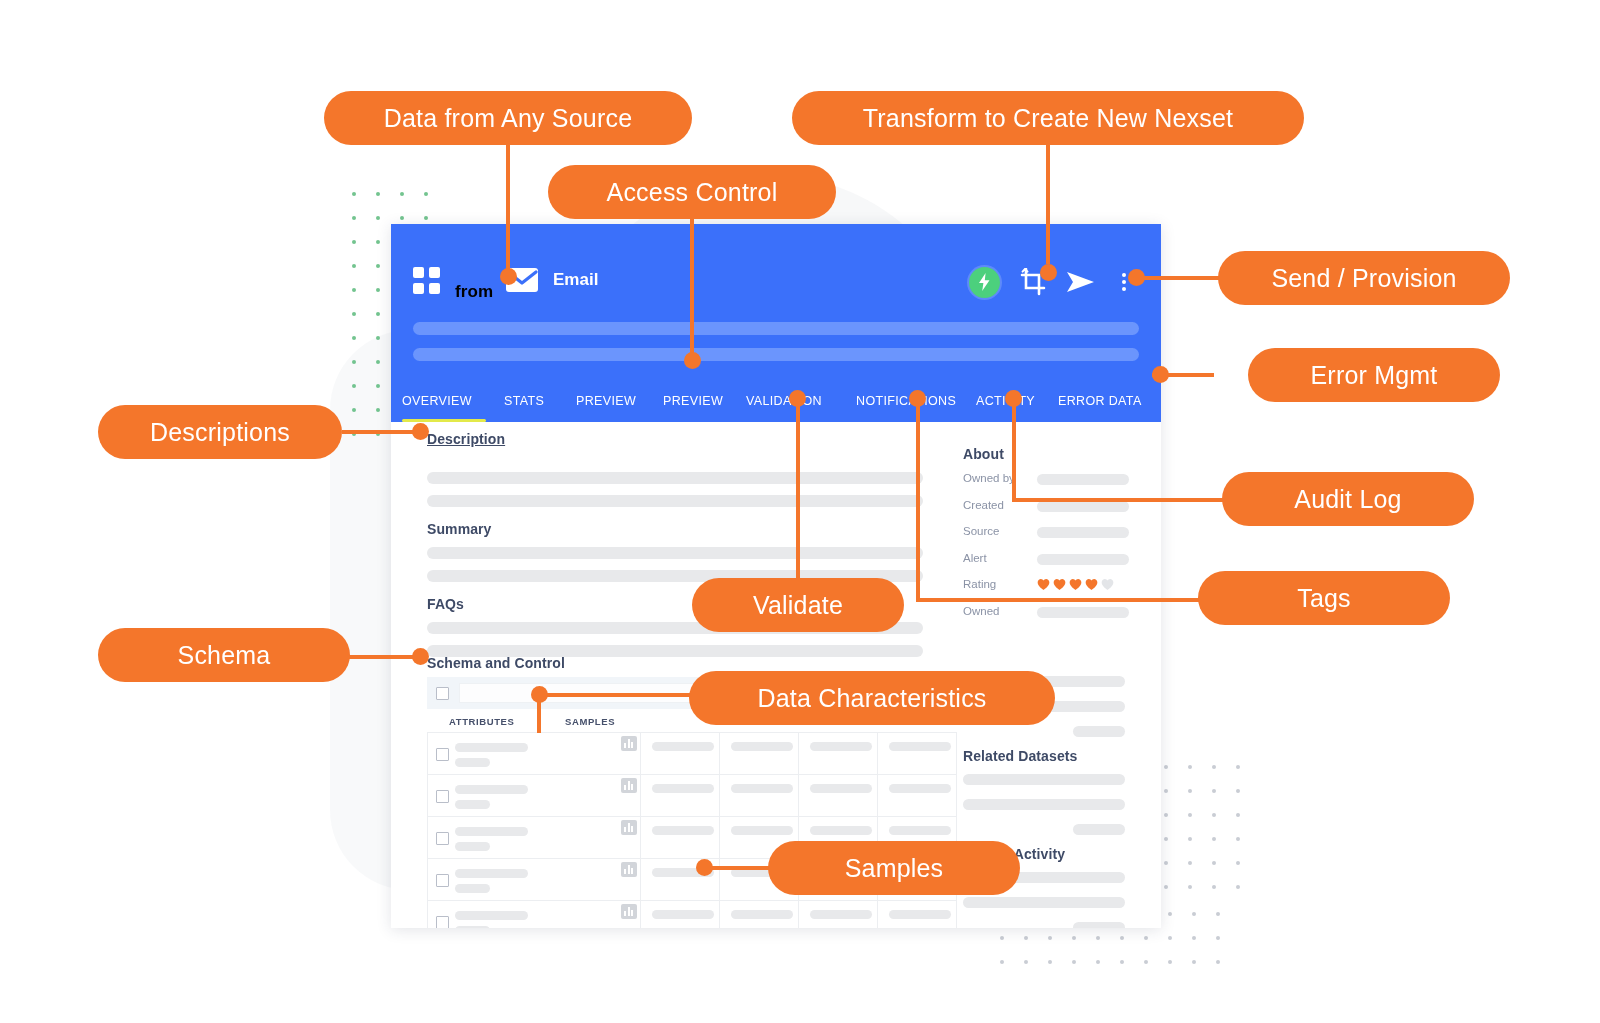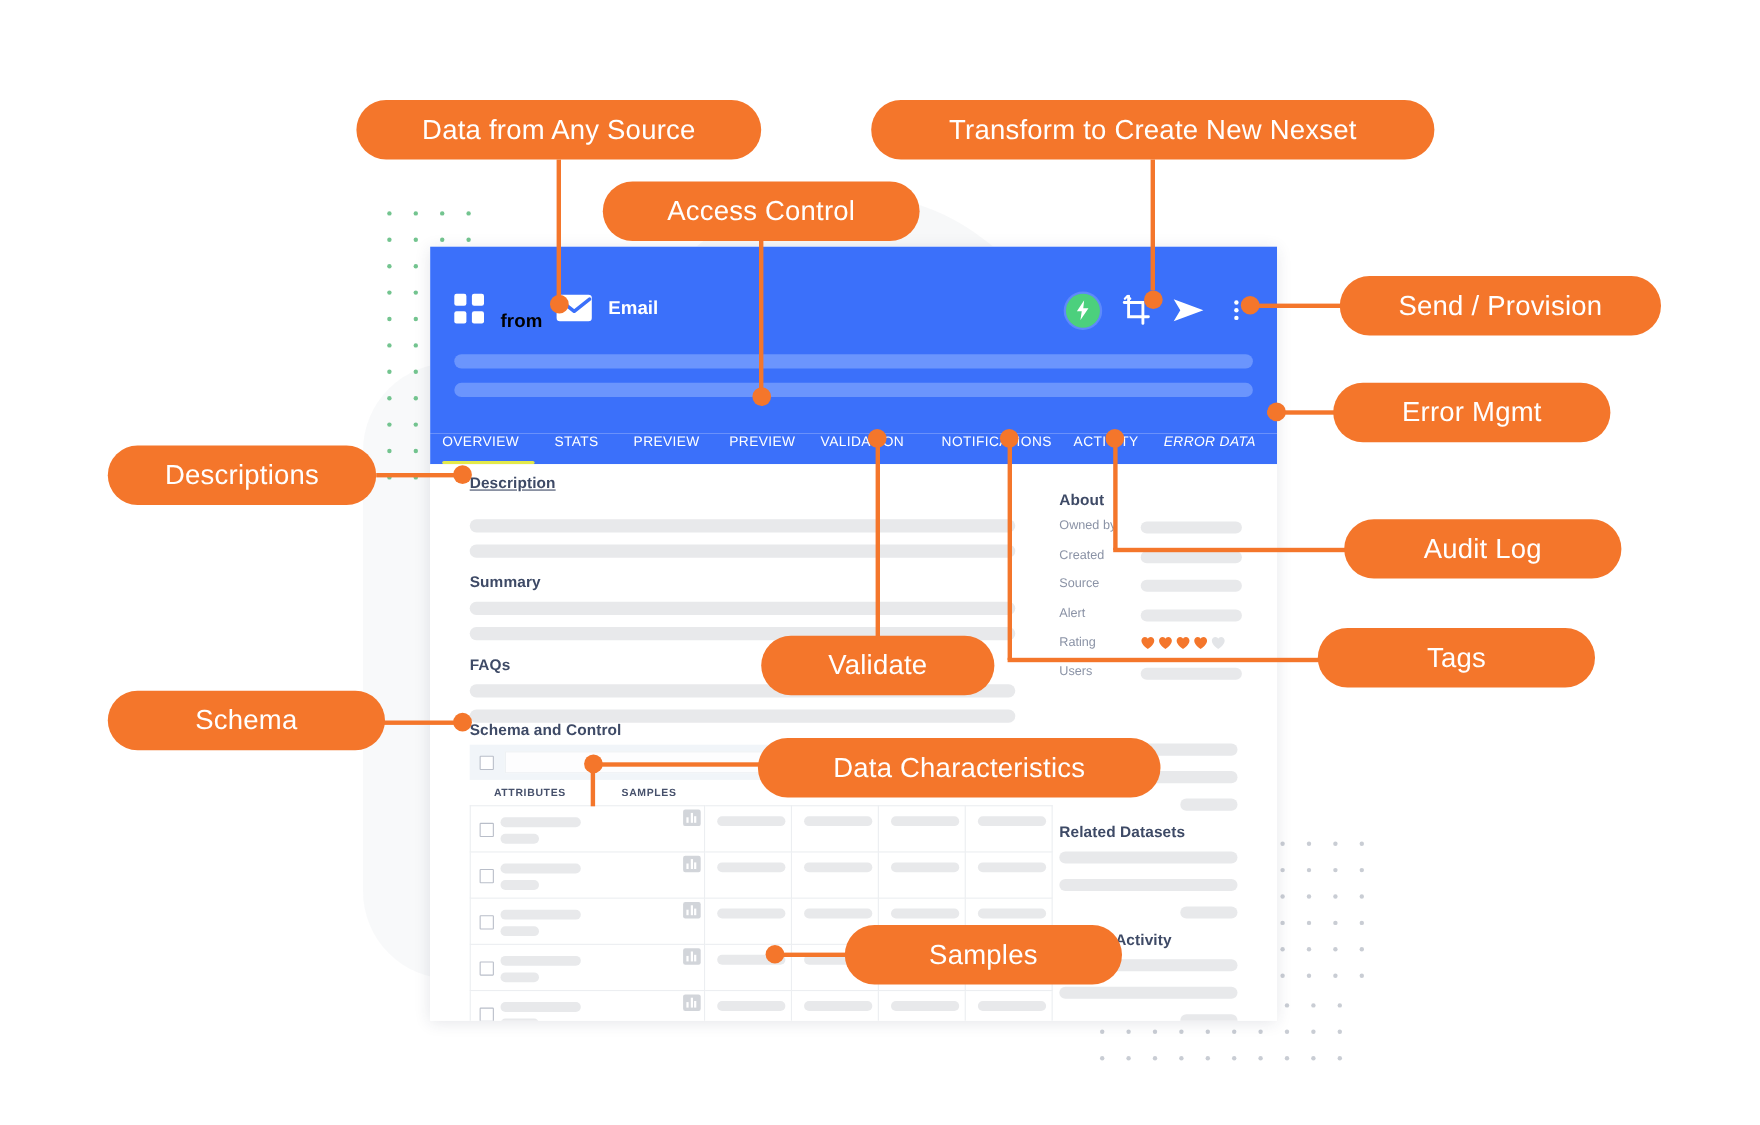--- a/index.html
+++ b/index.html
@@ -336,21 +336,21 @@
 
     <div id="tabs">
         <div class="tab" style="left: 11px;">OVERVIEW</div>
         <div class="tab-underline" style="left: 11px; top: 25px; width: 84px;"></div>
         <div class="tab" style="left: 113px;">STATS</div>
         <div class="tab" style="left: 185px;">PREVIEW</div>
         <div class="tab" style="left: 272px;">PREVIEW</div>
         <div class="tab" style="left: 355px;">VALIDATION</div>
         <div class="tab" style="left: 465px;">NOTIFICATIONS</div>
         <div class="tab" style="left: 585px;">ACTIVITY</div>
-        <div class="tab" style="left: 667px; font-style: italic;">ERROR DATA</div>
+        <div class="tab" style="left: 667px;">ERROR DATA</div>
       </div>
 
     <div id="app-body">
       <div id="left-col">
           <div class="sec-title" style="left: 0px; top: 9px; text-decoration: underline;">Description</div>
           <div class="skel" style="left: 0px; top: 50px; width: 496px; height: 12px;"></div>
           <div class="skel" style="left: 0px; top: 73px; width: 496px; height: 12px;"></div>
           <div class="sec-title" style="left: 0px; top: 99px; text-align: right;">Summary</div>
           <div class="skel" style="left: 0px; top: 125px; width: 496px; height: 12px;"></div>
           <div class="skel" style="left: 0px; top: 148px; width: 496px; height: 12px;"></div>
@@ -390,21 +390,21 @@
            </svg>
               <svg class="heart" viewBox="0 0 16 15">
              <path d="M8 14.2 C8 14.2 0.8 9.6 0.8 5 C0.8 2.4 2.8 0.8 4.8 0.8 C6.3 0.8 7.4 1.7 8 2.7 C8.6 1.7 9.7 0.8 11.2 0.8 C13.2 0.8 15.2 2.4 15.2 5 C15.2 9.6 8 14.2 8 14.2 Z" fill="#F4762B"></path>
            </svg>
               <svg class="heart" viewBox="0 0 16 15">
              <path d="M8 14.2 C8 14.2 0.8 9.6 0.8 5 C0.8 2.4 2.8 0.8 4.8 0.8 C6.3 0.8 7.4 1.7 8 2.7 C8.6 1.7 9.7 0.8 11.2 0.8 C13.2 0.8 15.2 2.4 15.2 5 C15.2 9.6 8 14.2 8 14.2 Z" fill="#E3E5E8"></path>
            </svg>
             </span>
           </div>
           <div class="about-row" style="top: 182.5px;">
-            <span class="about-lbl">Users</span>
+            <span class="about-lbl">Owned</span>
             <span class="about-val"></span>
           </div>
           <div class="sec-title" style="left: 0px; top: 228px; margin-top: 20px;">Top Users</div>
           <div class="skel" style="left: 0px; top: 254px; width: 162px; height: 11px;"></div>
           <div class="skel" style="left: 0px; top: 279px; width: 162px; height: 11px;"></div>
           <div class="skel" style="left: 110px; top: 304px; width: 52px; height: 11px;"></div>
           <div class="sec-title" style="left: 0px; top: 326px;">Related Datasets</div>
           <div class="skel" style="left: 0px; top: 352px; width: 162px; height: 11px;"></div>
           <div class="skel" style="left: 0px; top: 377px; width: 162px; height: 11px;"></div>
           <div class="skel" style="left: 110px; top: 402px; width: 52px; height: 11px;"></div>
@@ -548,21 +548,21 @@
         </table>
       </div>
     </div>
   </div>
 
   <div id="callout-layer">
       <div class="callout" style="left: 324px; top: 91px; width: 368px;">Data from Any Source</div>
       <div class="callout" style="left: 548px; top: 165px; width: 288px;">Access Control</div>
       <div class="callout" style="left: 792px; top: 91px; width: 512px;">Transform to Create New Nexset</div>
       <div class="callout" style="left: 1218px; top: 251px; width: 292px;">Send / Provision</div>
-      <div class="callout" style="left: 1212px; top: 348px; width: 252px;">Error Mgmt</div>
+      <div class="callout" style="left: 1248px; top: 348px; width: 252px;">Error Mgmt</div>
       <div class="callout" style="left: 98px; top: 405px; width: 244px;">Descriptions</div>
       <div class="callout" style="left: 1222px; top: 472px; width: 252px;">Audit Log</div>
       <div class="callout" style="left: 1198px; top: 571px; width: 252px;">Tags</div>
       <div class="callout" style="left: 692px; top: 578px; width: 212px;">Validate</div>
       <div class="callout" style="left: 98px; top: 628px; width: 252px;">Schema</div>
       <div class="callout" style="left: 689px; top: 671px; width: 366px;">Data Characteristics</div>
       <div class="callout" style="left: 768px; top: 841px; width: 252px;">Samples</div>
       <div class="leader v" style="left: 506px; top: 145px; height: 131px;"></div>
       <div class="leader v" style="left: 690px; top: 219px; height: 142px;"></div>
       <div class="leader v" style="left: 1046px; top: 145px; height: 119px;"></div>

